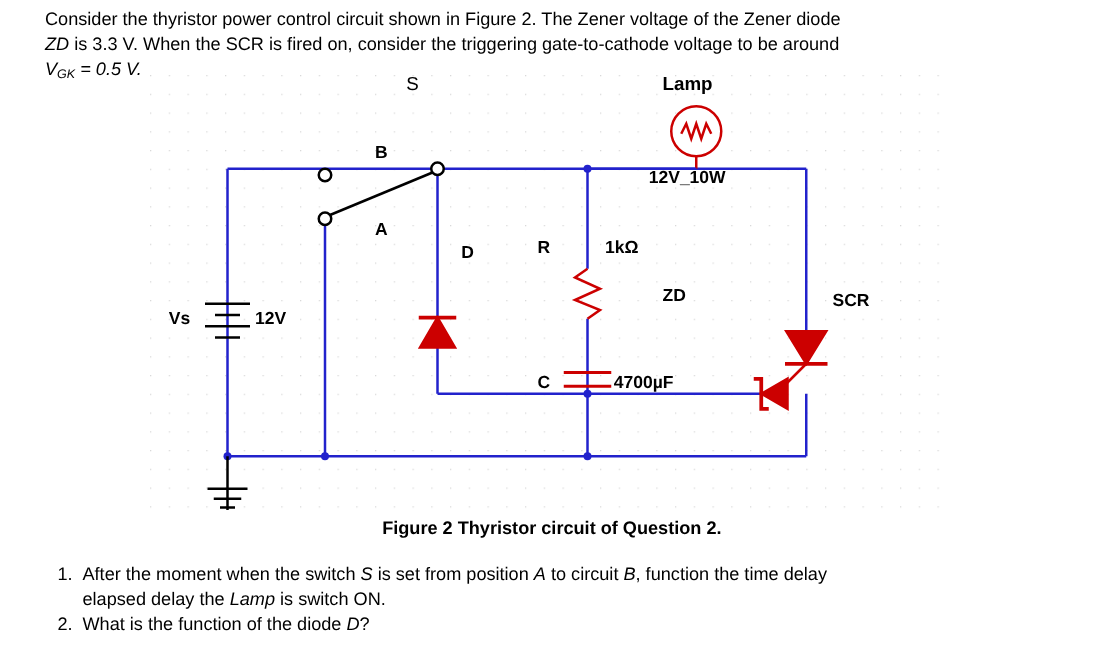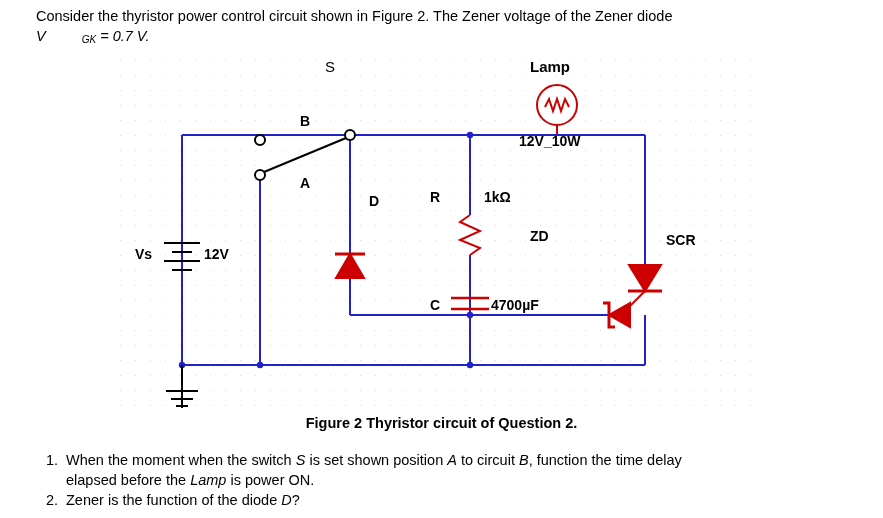--- a/index.html
+++ b/index.html
@@ -23,21 +23,21 @@
   .intro {
     position: absolute;
     left: 36px;
     top: 6px;
     width: 810px;
     font-size: 14.5px;
     line-height: 20px;
   }
   .intro .line { white-space: nowrap; }
   .it { font-style: italic; }
-  .sub { font-size: 10px; vertical-align: -2px; margin-left: 36px; }
+  .sub { font-size: 10px; vertical-align: -2px; }
   .figcap {
     position: absolute;
     left: 0;
     top: 415px;
     width: 883px;
     text-align: center;
     font-size: 14.5px;
     font-weight: bold;
   }
   .qlist {
@@ -69,21 +69,22 @@
   }
   .circuit svg { display: block; }
 </style>
 </head>
 <body>
 
 <div class="page">
 
   <div class="intro">
     <div class="line">Consider the thyristor power control circuit shown in Figure 2. The Zener voltage of the Zener diode</div>
-    <div class="line"><span class="it">V</span><span class="it sub">GK</span><span class="it"> = 0.7 V.</span></div>
+    <div class="line"><span class="it">ZD</span><span> is 3.3 V. When the SCR is fired on, consider the triggering gate-to-cathode voltage to be around</span></div>
+    <div class="line"><span class="it">V</span><span class="it sub">GK</span><span class="it"> = 0.5 V.</span></div>
   </div>
 
   <div class="circuit">
     <svg width="640" height="350" viewBox="0 0 640 350" xmlns="http://www.w3.org/2000/svg">
 
       <defs>
         <pattern id="gridpat" width="15" height="15" patternUnits="userSpaceOnUse">
           <rect x="0" y="0" width="15" height="15" fill="#ffffff"></rect>
           <rect x="0" y="0" width="1" height="1" fill="#d9d9d9"></rect>
         </pattern>
@@ -197,25 +198,25 @@
       </g>
     </svg>
   </div>
 
   <div class="figcap">Figure 2 Thyristor circuit of Question 2.</div>
 
   <div class="qlist">
     <div class="qrow">
       <div class="qnum">1.</div>
       <div class="qtext">
-        <span class="sl"><span>When the moment when the switch </span><span class="it">S</span><span> is set shown position </span><span class="it">A</span><span> to circuit </span><span class="it">B</span><span>, function the time delay</span></span>
-        <span class="sl"><span>elapsed before the </span><span class="it">Lamp</span><span> is power ON.</span></span>
+        <span class="sl"><span>After the moment when the switch </span><span class="it">S</span><span> is set from position </span><span class="it">A</span><span> to circuit </span><span class="it">B</span><span>, function the time delay</span></span>
+        <span class="sl"><span>elapsed delay the </span><span class="it">Lamp</span><span> is switch ON.</span></span>
       </div>
     </div>
     <div class="qrow">
       <div class="qnum">2.</div>
       <div class="qtext">
-        <span class="sl"><span>Zener is the function of the diode </span><span class="it">D</span><span>?</span></span>
+        <span class="sl"><span>What is the function of the diode </span><span class="it">D</span><span>?</span></span>
       </div>
     </div>
   </div>
 
 </div>
 
 </body></html>

